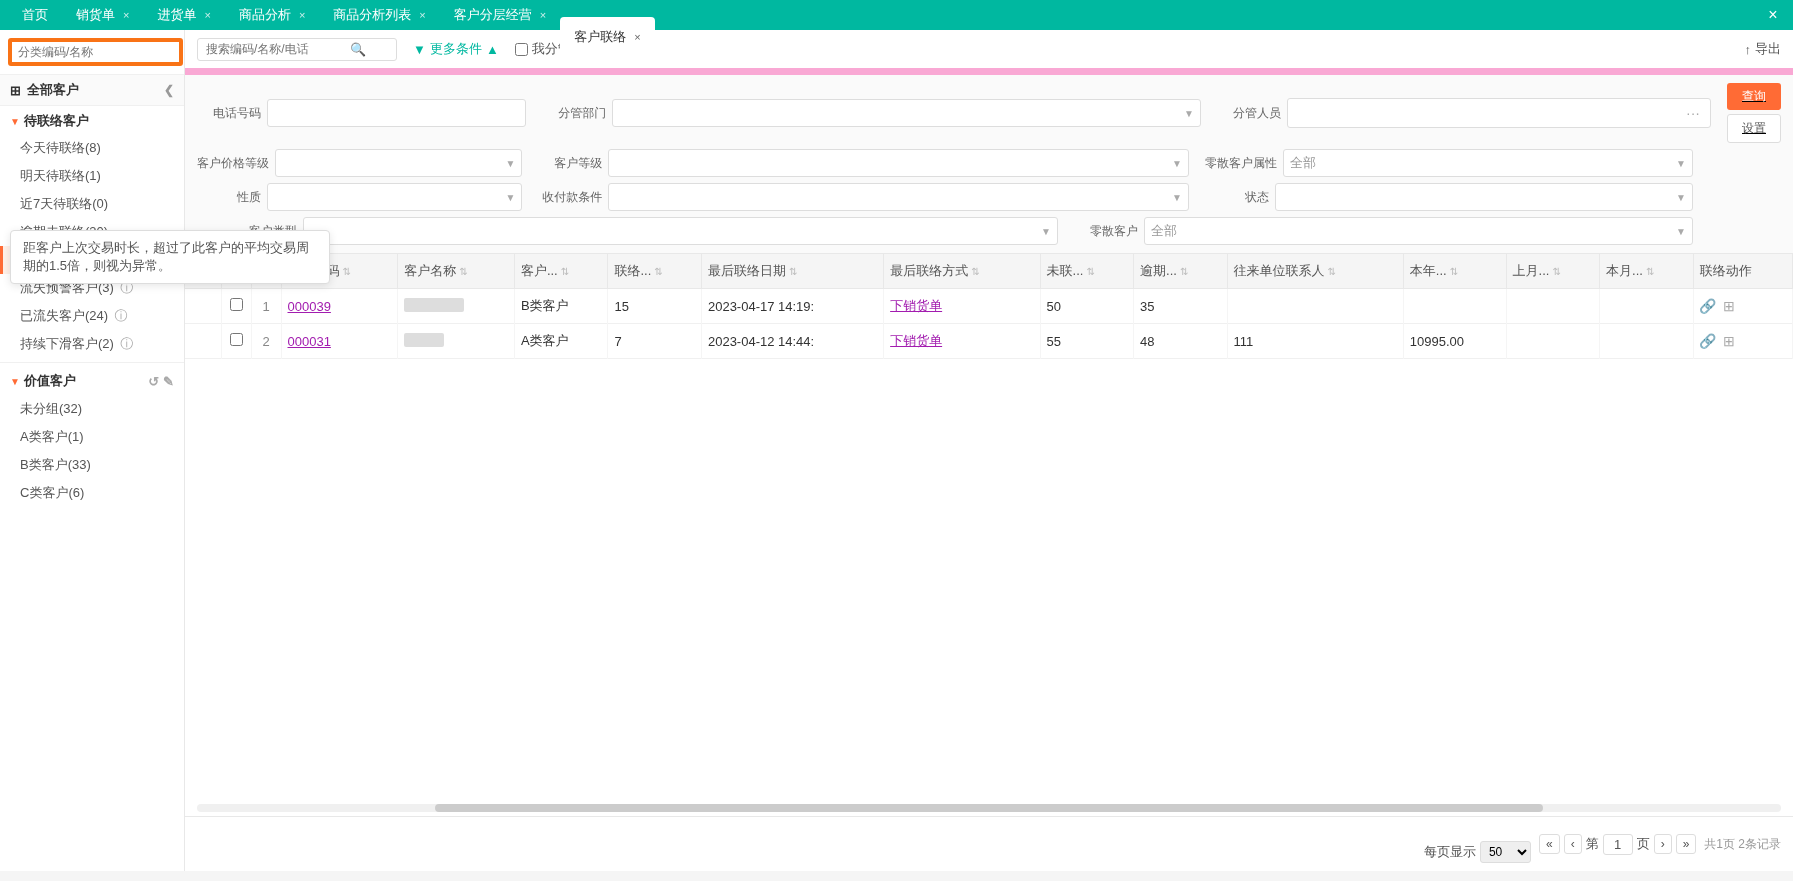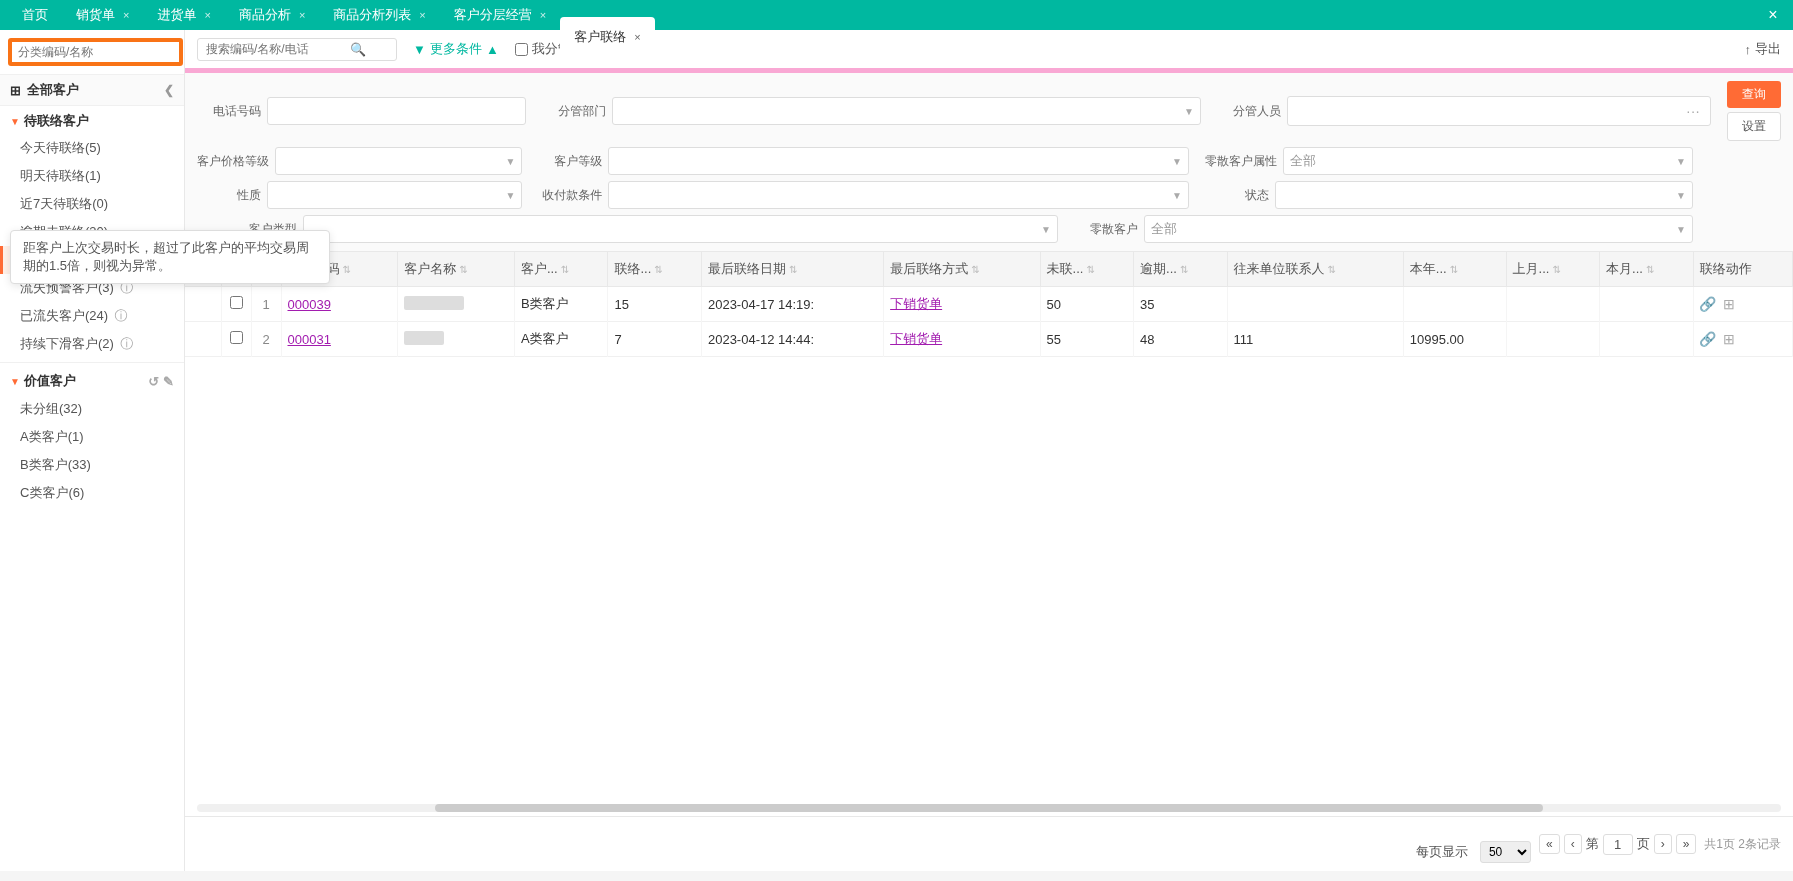--- a/index.html
+++ b/index.html
@@ -158,21 +158,21 @@
       display: flex;
       flex-direction: column;
       background: white;
       overflow: hidden;
     }
 
     
     .filter-bar {
       padding: 6px 12px;
       background: white;
-      border-bottom: 5px solid #f9a8d4;
+      border-bottom: 7px solid #f9a8d4;
       display: flex;
       align-items: center;
       gap: 8px;
     }
     .filter-search {
       display: flex;
       align-items: center;
       border: 1px solid #ddd;
       border-radius: 3px;
       padding: 3px 8px;
@@ -263,20 +263,21 @@
       font-size: 12px;
       min-height: 28px;
       outline: none;
       color: #999;
     }
     .filter-actions {
       display: flex;
       flex-direction: column;
       gap: 4px;
       margin-left: 8px;
+      text-decoration: underline;
     }
     .btn-query {
       background: #ff6b35;
       color: white;
       border: none;
       border-radius: 3px;
       padding: 5px 14px;
       cursor: pointer;
       font-size: 12px;
     }
@@ -357,21 +358,21 @@
       border-top: 1px solid #e8e8e8;
       display: flex;
       align-items: center;
       justify-content: flex-end;
       gap: 8px;
       background: white;
     }
     .per-page {
       display: flex;
       align-items: center;
-      gap: 12px;
+      gap: 4px;
       font-size: 12px;
       color: #555;
       margin-top: 16px;
     }
     .per-page select {
       border: 1px solid #ddd;
       border-radius: 3px;
       padding: 2px 4px;
       font-size: 12px;
     }
@@ -461,21 +462,21 @@
       <div class="sidebar-section-header">
         <span>⊞</span>
         <span>全部客户</span>
         <span class="collapse-btn">❮</span>
       </div>
       <div class="sidebar-group-label">
         <span class="arrow">▼</span>
         <span>待联络客户</span>
       </div>
       <div class="sidebar-item">
-        <span>今天待联络(5)</span>
+        <span>今天待联络(8)</span>
       </div>
       <div class="sidebar-item">
         <span>明天待联络(1)</span>
       </div>
       <div class="sidebar-item">
         <span>近7天待联络(0)</span>
       </div>
       <div class="sidebar-item">
         <span>逾期未联络(30)</span>
       </div>

